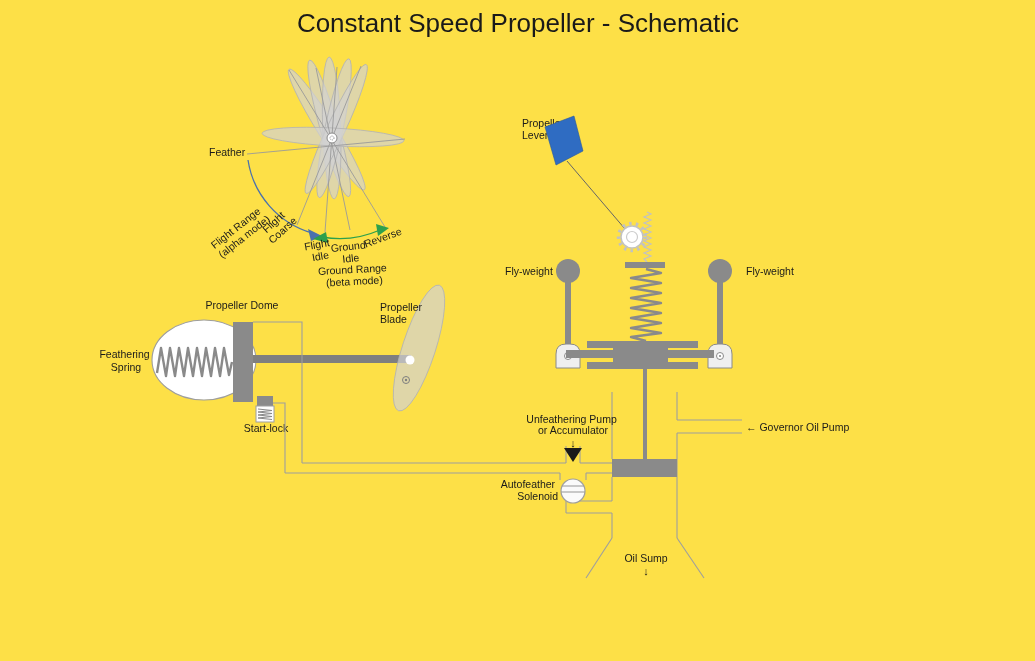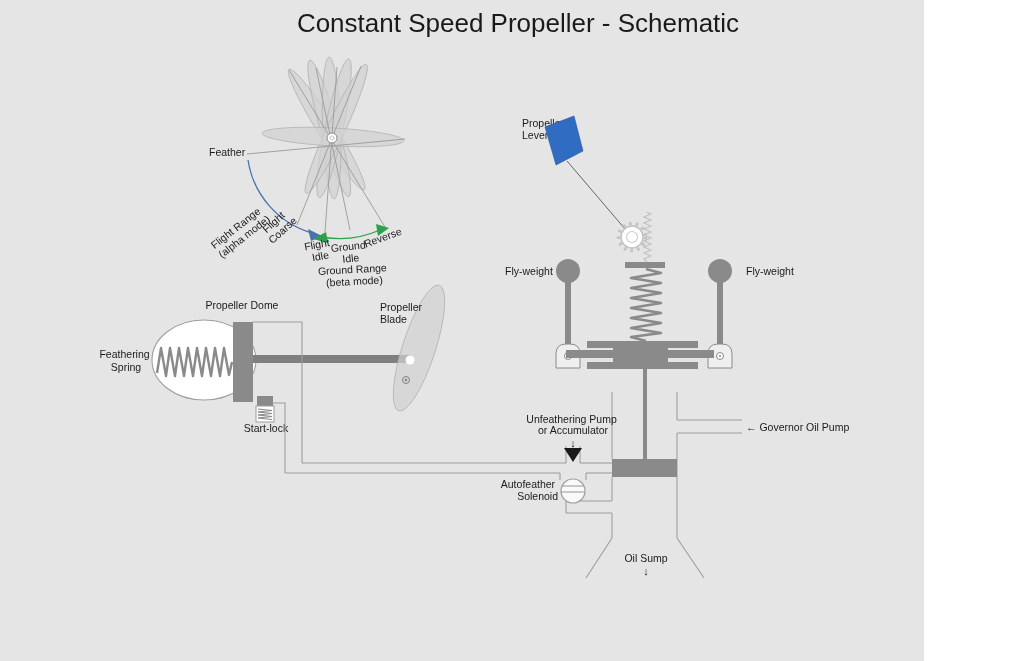--- a/index.html
+++ b/index.html
@@ -1,16 +1,16 @@
 <!DOCTYPE html>
 <html><head>
 <meta charset="utf-8">
 <style>
   html,body{margin:0;padding:0;background:#fff;}
-  #canvas{position:relative;width:924px;height:661px;background:#e5e5e5;overflow:hidden;}
+  #canvas{position:relative;width:1035px;height:661px;background:#fde047;overflow:hidden;}
   svg text{font-family:"Liberation Sans","DejaVu Sans",sans-serif;fill:#1a1a1a;}
   .title{font-size:26px;}
   .lbl{font-size:10.5px;}
   .arrow{font-size:11px;}
   .pipe{stroke:#9e9e9e;stroke-width:1.1;fill:none;}
   .part{fill:#8a8a8a;}
   .spring{stroke:#8a8a8a;stroke-width:2.4;fill:none;stroke-linejoin:round;}
   .blade{fill:#d2d2d2;fill-opacity:.7;stroke:#b3b3b3;stroke-width:.8;}
   .cline{stroke:#9a9a9a;stroke-width:.9;}
 </style>

